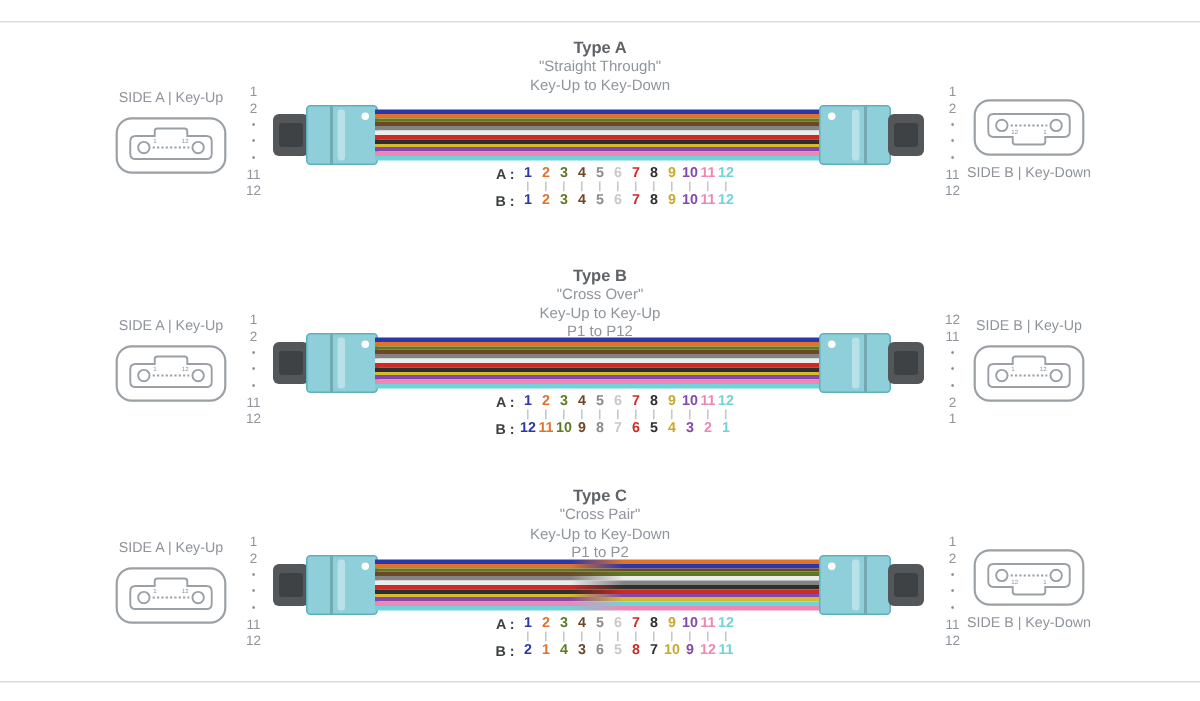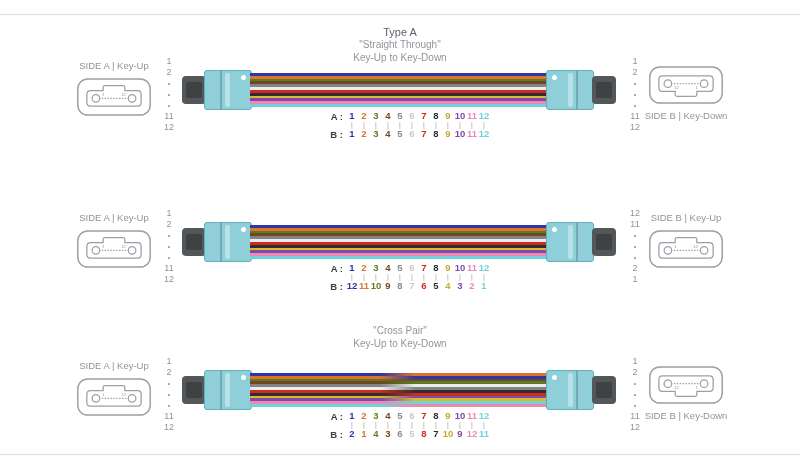--- a/index.html
+++ b/index.html
@@ -2,21 +2,21 @@
 <html style="--boot: #53575a; --bootDark: #3f4245; --mpoBody: #8ecfd9; --mpoEdge: #5fb0bf;"><head>
 <meta charset="utf-8">
 <style>
   * { margin:0; padding:0; box-sizing:border-box; }
   html,body { background:#ffffff; }
   body { font-family:"Liberation Sans", sans-serif; }
   .canvas { position:relative; width:800px; height:467px; background:#ffffff; overflow:hidden; }
   .hairline { position:absolute; left:0; width:100%; height:1px; background:#dcdcdc; }
 
   .title-block { position:absolute; width:240px; text-align:center; }
-  .title-type { font-size:11px; font-weight:normal; color:#5f6368; line-height:13px; }
+  .title-type { font-size:11px; font-weight:bold; color:#5f6368; line-height:13px; }
   .title-line { font-size:10px; color:#90959c; line-height:12.5px; }
 
   .face-label { position:absolute; width:90px; font-size:9.5px; color:#8f949b; text-align:center; white-space:nowrap; }
   .face-svg { position:absolute; width:76px; height:42px; }
 
   .pins { position:absolute; width:22px; display:flex; flex-direction:column; align-items:center; }
   .pin { font-size:9px; color:#8f949b; height:11px; line-height:11px; }
   .pin.dot { font-size:7px; }
 
   .boot { position:absolute; width:24px; height:28px; background:var(--boot); border-radius:4px; }
@@ -167,20 +167,26 @@
           <span class="map-num" style="color: rgb(206, 42, 33);">7</span>
           <span class="map-num" style="color: rgb(46, 46, 46);">8</span>
           <span class="map-num" style="color: rgb(201, 169, 44);">9</span>
           <span class="map-num" style="color: rgb(131, 71, 173);">10</span>
           <span class="map-num" style="color: rgb(239, 135, 181);">11</span>
           <span class="map-num" style="color: rgb(111, 211, 218);">12</span>
         </span>
     </div>
   </div>
 
+  <div class="title-block" style="left:280px;top:178px">
+    <div class="title-type">Type B</div>
+    <div class="title-line">"Cross Over"</div>
+    <div class="title-line">Key-Up to Key-Up</div>
+    <div class="title-line">P1 to P12</div>
+  </div>
 
   <div class="face-label" style="left:69px;top:212px">SIDE A | Key-Up</div>
   <div class="face-svg" style="left:76px;top:228px"><svg width="76" height="42" viewBox="0 0 84 46" xmlns="http://www.w3.org/2000/svg">
         <rect x="2" y="3" width="80" height="40" rx="11" stroke="#9aa0a6" stroke-width="1.6" fill="none"></rect>
         <g stroke="#9aa0a6" stroke-width="1.4" fill="none">
           <path d="M16,16 h14 v-3.5 q0,-2 2,-2 h20 q2,0 2,2 V16 h14 q4,0 4,4 v9 q0,4 -4,4 h-52 q-4,0 -4,-4 v-9 q0,-4 4,-4 z"></path>
           <circle cx="22" cy="24.5" r="4.2"></circle>
           <circle cx="62" cy="24.5" r="4.2"></circle>
           <line x1="28.5" y1="24.5" x2="55.5" y2="24.5" stroke-dasharray="1.6 1.6"></line>
         </g>
@@ -290,22 +296,24 @@
           <span class="map-num" style="color: rgb(46, 46, 46);">5</span>
           <span class="map-num" style="color: rgb(201, 169, 44);">4</span>
           <span class="map-num" style="color: rgb(131, 71, 173);">3</span>
           <span class="map-num" style="color: rgb(239, 135, 181);">2</span>
           <span class="map-num" style="color: rgb(111, 211, 218);">1</span>
         </span>
     </div>
   </div>
 
   <div class="title-block" style="left:280px;top:325px">
+    <div class="title-type">Type C</div>
     <div class="title-line">"Cross Pair"</div>
     <div class="title-line">Key-Up to Key-Down</div>
+    <div class="title-line">P1 to P2</div>
   </div>
 
   <div class="face-label" style="left:69px;top:360px">SIDE A | Key-Up</div>
   <div class="face-svg" style="left:76px;top:376px"><svg width="76" height="42" viewBox="0 0 84 46" xmlns="http://www.w3.org/2000/svg">
         <rect x="2" y="3" width="80" height="40" rx="11" stroke="#9aa0a6" stroke-width="1.6" fill="none"></rect>
         <g stroke="#9aa0a6" stroke-width="1.4" fill="none">
           <path d="M16,16 h14 v-3.5 q0,-2 2,-2 h20 q2,0 2,2 V16 h14 q4,0 4,4 v9 q0,4 -4,4 h-52 q-4,0 -4,-4 v-9 q0,-4 4,-4 z"></path>
           <circle cx="22" cy="24.5" r="4.2"></circle>
           <circle cx="62" cy="24.5" r="4.2"></circle>
           <line x1="28.5" y1="24.5" x2="55.5" y2="24.5" stroke-dasharray="1.6 1.6"></line>

